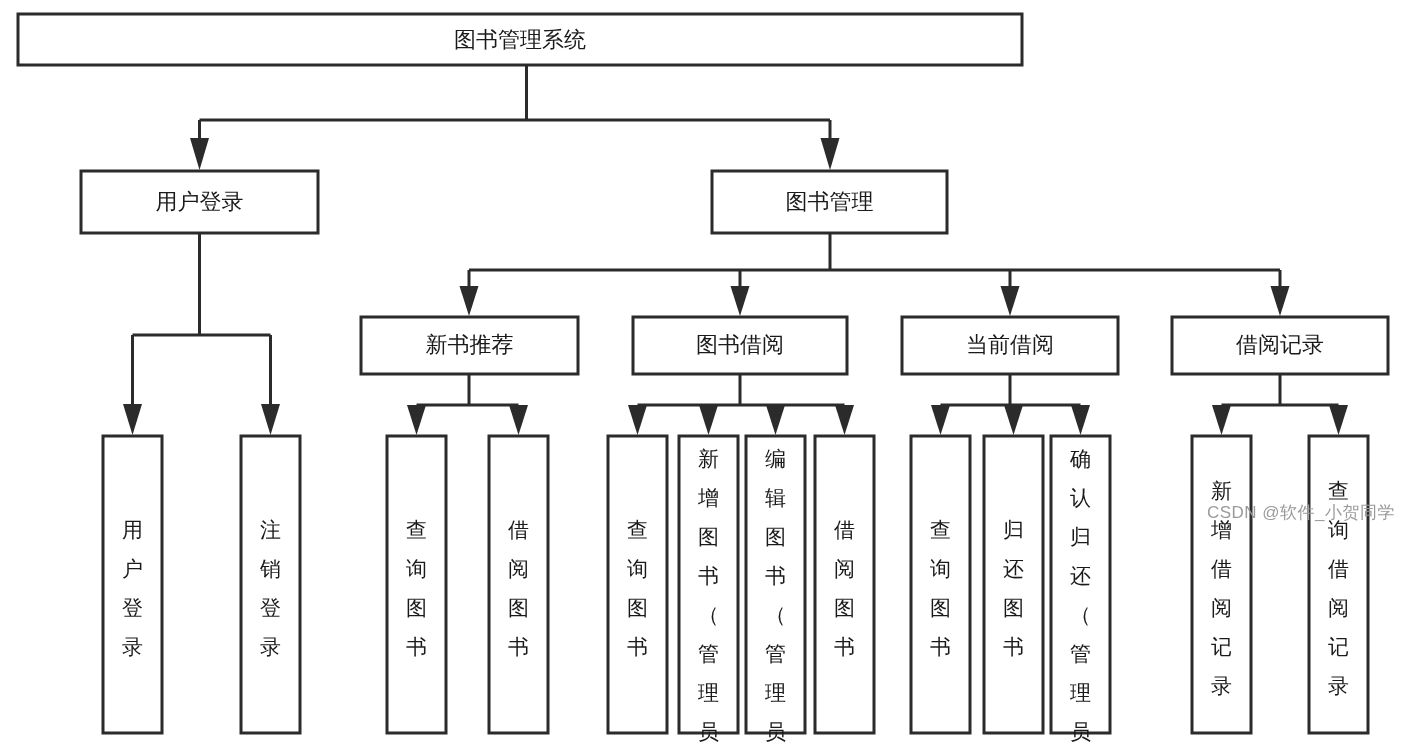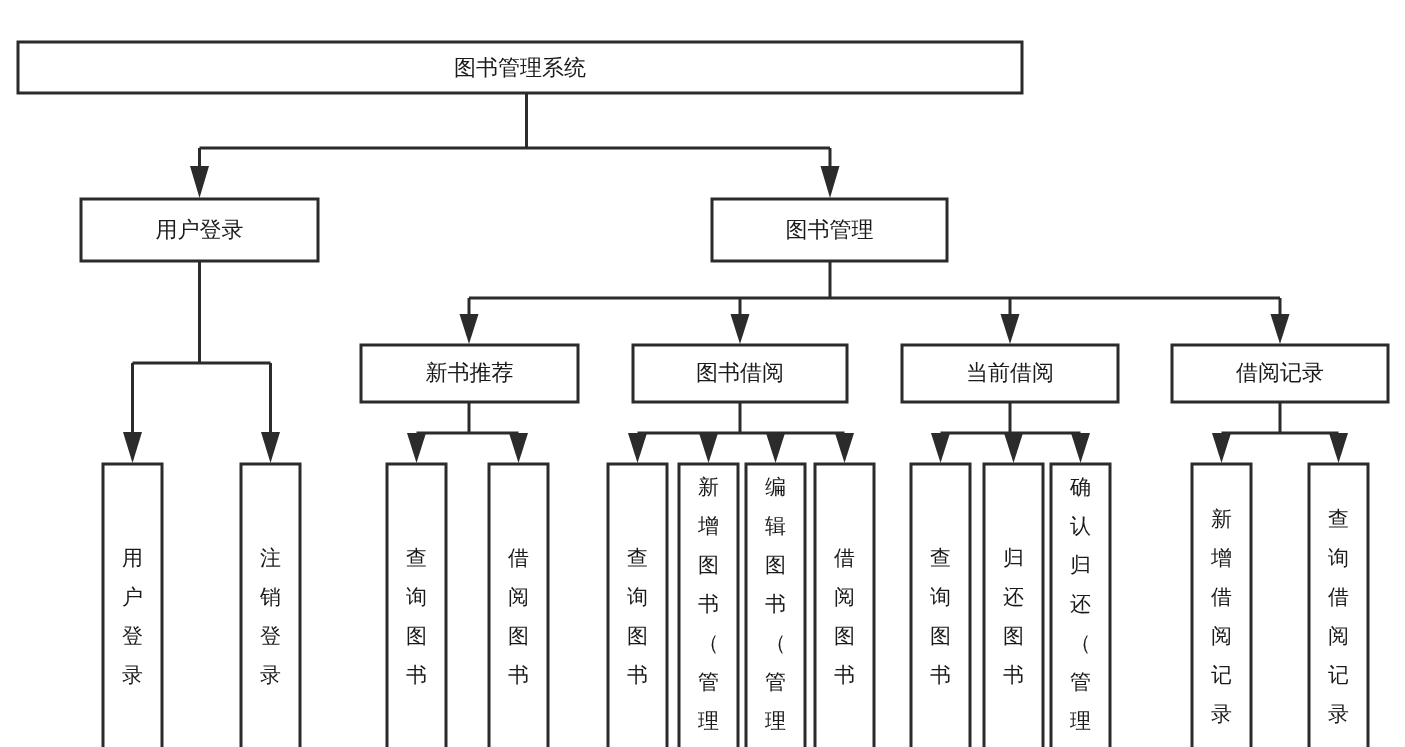--- a/index.html
+++ b/index.html
@@ -12,21 +12,20 @@
     width: 1405px;
     height: 747px;
     font-family: "Liberation Sans", "DejaVu Sans", sans-serif;
     overflow: hidden;
   }
   #diagram-root {
     position: relative;
     width: 1405px;
     height: 530px;
     background: #ffffff;
-    margin-top: 28px;
   }
   svg#structure-chart {
     position: absolute;
     top: 0;
     left: 0;
     width: 1405px;
     height: 747px;
     display: block;
   }
   .node-box {
@@ -228,13 +227,14 @@
           <text class="node-label-v" x="1221.5" y="497.92"><tspan x="1221.5" dy="0">新</tspan><tspan x="1221.5" dy="39">增</tspan><tspan x="1221.5" dy="39">借</tspan><tspan x="1221.5" dy="39">阅</tspan><tspan x="1221.5" dy="39">记</tspan><tspan x="1221.5" dy="39">录</tspan></text>
         </g>
         <g>
           <rect class="node-box" x="1309" y="436" width="59" height="297"></rect>
           <text class="node-label-v" x="1338.5" y="497.92"><tspan x="1338.5" dy="0">查</tspan><tspan x="1338.5" dy="39">询</tspan><tspan x="1338.5" dy="39">借</tspan><tspan x="1338.5" dy="39">阅</tspan><tspan x="1338.5" dy="39">记</tspan><tspan x="1338.5" dy="39">录</tspan></text>
         </g>
       </g>
 
   </svg>
 
+  <div class="watermark">CSDN @软件_小贺同学</div>
 </div>
 
 </body></html>

